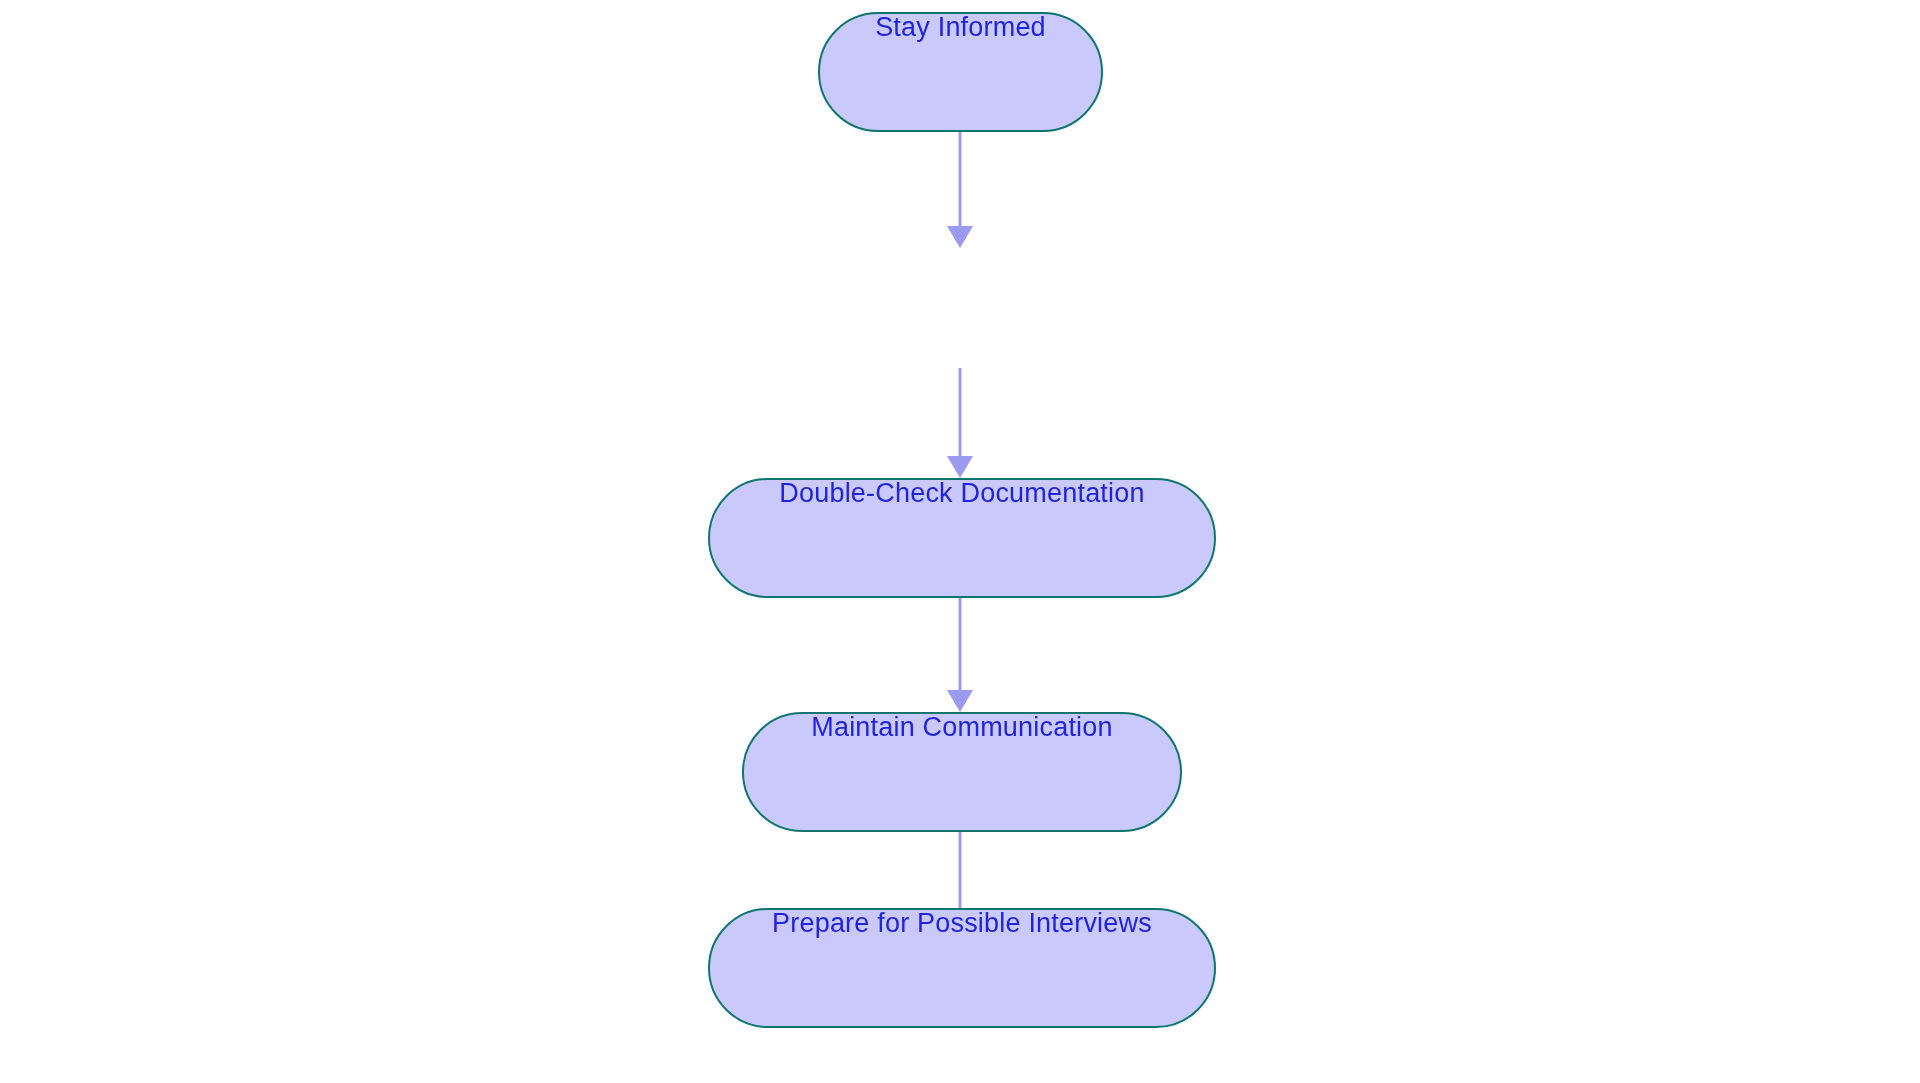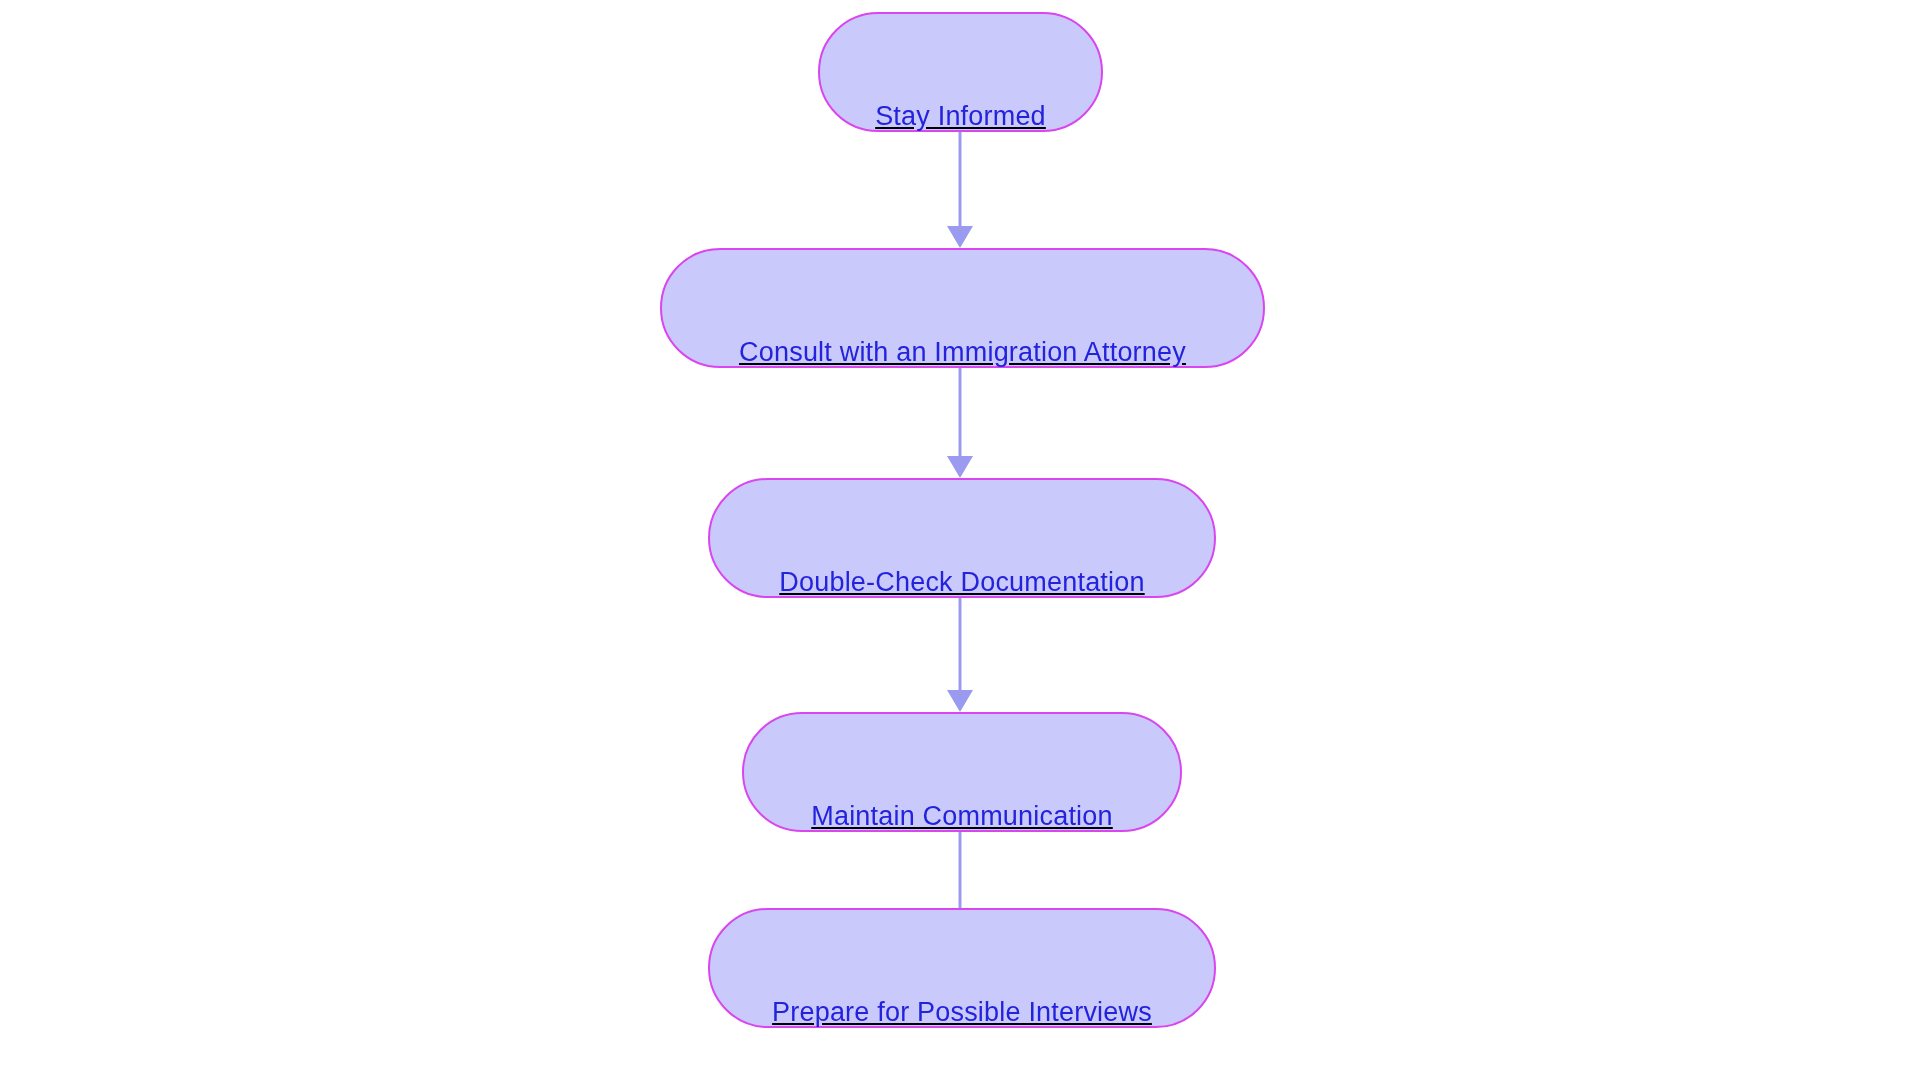--- a/index.html
+++ b/index.html
@@ -19,27 +19,26 @@
     position: relative;
     width: 1920px;
     height: 1083px;
     background: #ffffff;
   }
 
   .flow-node {
     position: absolute;
     box-sizing: border-box;
     background: #c9c9fc;
-    border: 2px solid #d946ef;
+    border: 2px solid #0f766e;
     border-radius: 9999px;
     display: flex;
-    align-items: flex-end;
+    align-items: flex-start;
     justify-content: center;
     z-index: 2;
-    text-decoration: underline;
   }
 
   .flow-node-label {
     color: #2323dc;
     font-family: "Liberation Sans", sans-serif;
     font-size: 27px;
     font-weight: 400;
     letter-spacing: 0.2px;
     white-space: nowrap;
     line-height: 1;
@@ -78,23 +77,20 @@
       <line class="conn-line" x1="13" y1="0" x2="13" y2="92"></line>
       <polygon class="conn-head" points="0,92 26,92 13,114"></polygon>
     </svg>
     <svg class="flow-connector" width="26" height="103" viewBox="0 0 26 103" style="left: 947px; top: 832px;">
       <line class="conn-line" x1="13" y1="0" x2="13" y2="81"></line>
       <polygon class="conn-head" points="0,81 26,81 13,103"></polygon>
     </svg>
     <div class="flow-node" style="left: 818px; top: 12px; width: 285px; height: 120px;">
       <span class="flow-node-label">Stay Informed</span>
     </div>
-    <div class="flow-node" style="left: 660px; top: 248px; width: 605px; height: 120px;">
-      <span class="flow-node-label">Consult with an Immigration Attorney</span>
-    </div>
     <div class="flow-node" style="left: 742px; top: 712px; width: 440px; height: 120px;">
       <span class="flow-node-label">Maintain Communication</span>
     </div>
     <div class="flow-node" style="left: 708px; top: 478px; width: 508px; height: 120px;">
       <span class="flow-node-label">Double-Check Documentation</span>
     </div>
     <div class="flow-node" style="left: 708px; top: 908px; width: 508px; height: 120px;">
       <span class="flow-node-label">Prepare for Possible Interviews</span>
     </div>
   </div>

